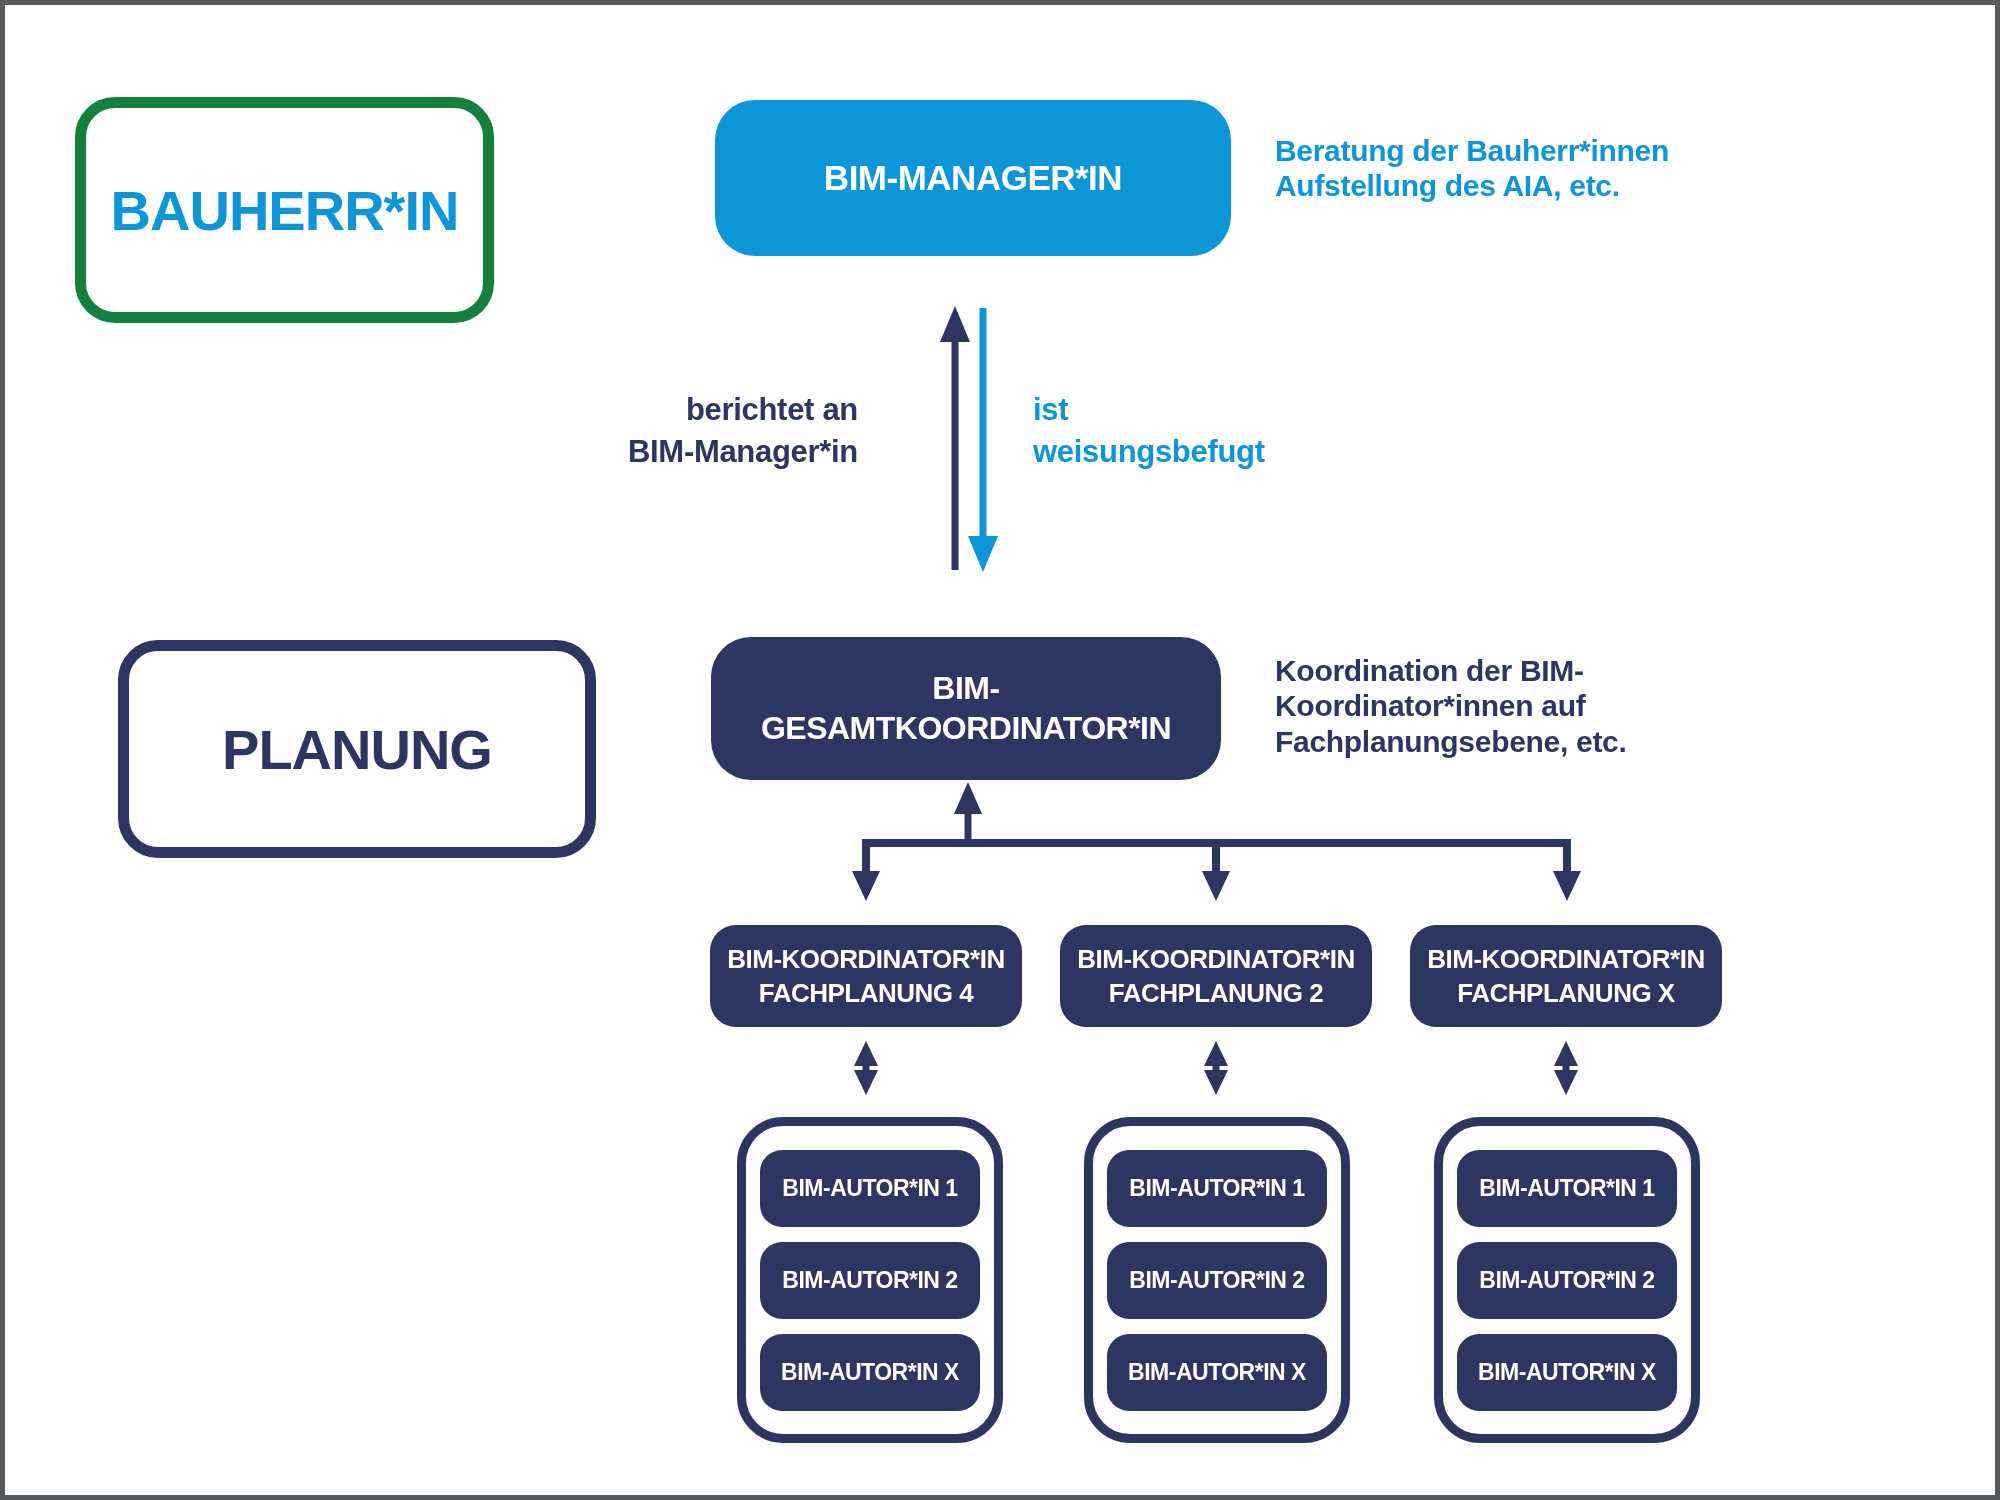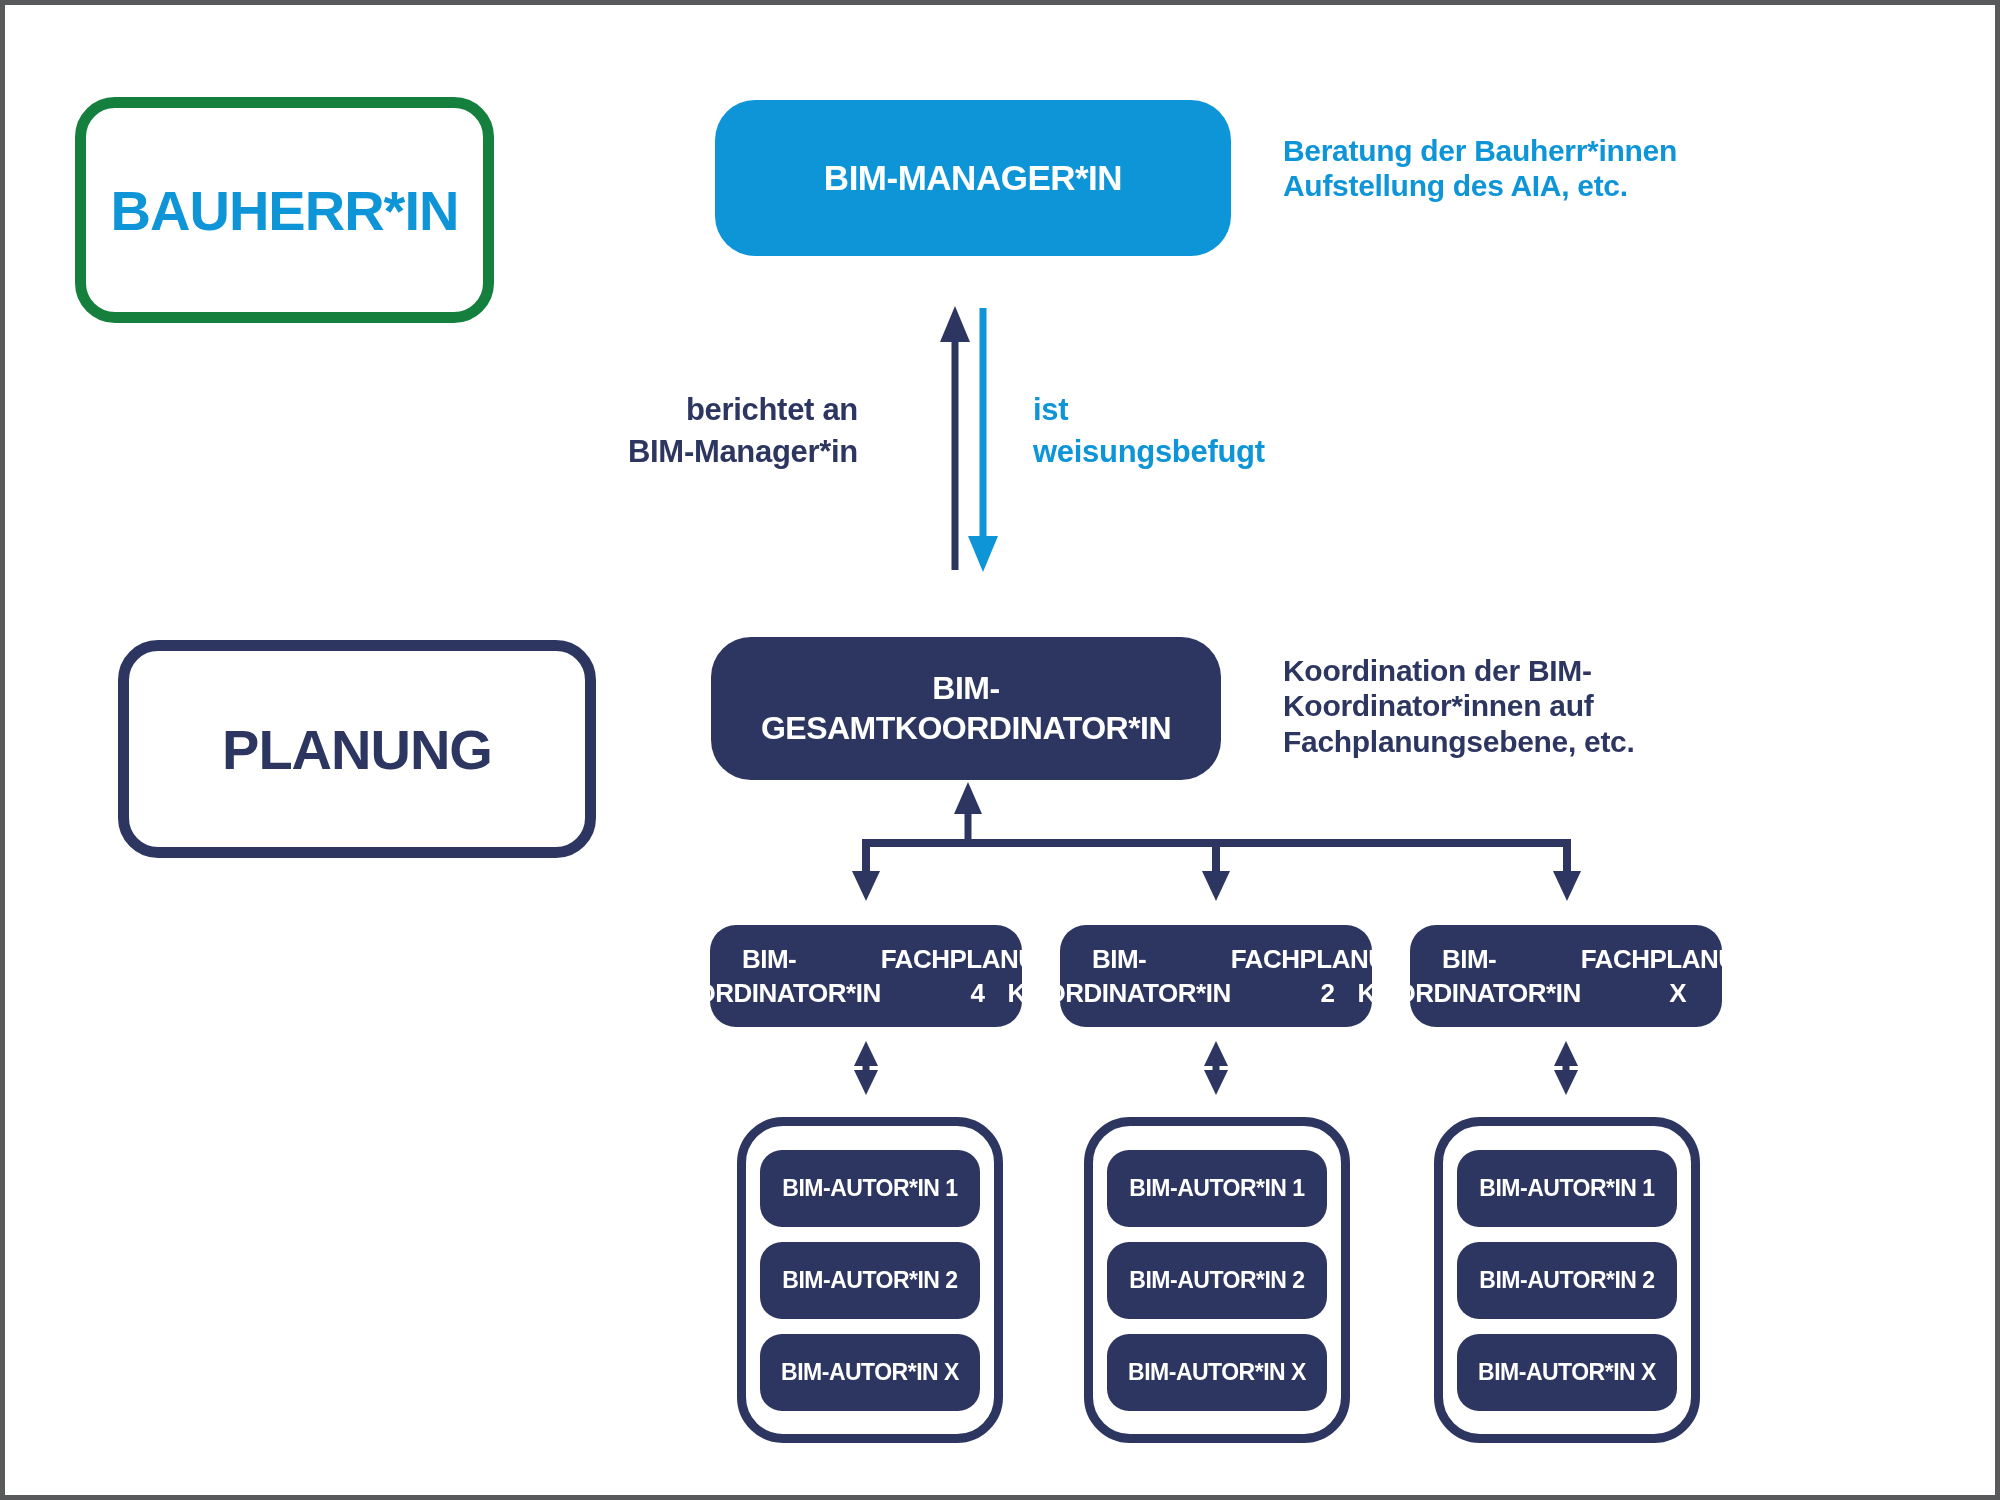--- a/index.html
+++ b/index.html
@@ -18,25 +18,25 @@
   .lane-planung{left:72px;top:635px;width:478px;height:218px;border:11px solid #2d3660;color:#2d3660;margin-left:41px;}
   
   .node{
     position:absolute;box-sizing:border-box;border-radius:40px;color:#ffffff;
     display:flex;flex-direction:column;align-items:center;justify-content:center;
     text-align:center;
   }
   .node-manager{left:710px;top:95px;width:516px;height:156px;background:#0e95d8;font-size:35px;letter-spacing:-0.5px;}
   .node-gesamt{left:706px;top:632px;width:510px;height:143px;background:#2d3660;font-size:32px;letter-spacing:-0.5px;line-height:1.22;}
   .node-koord{position:absolute;top:920px;width:312px;height:102px;background:#2d3660;border-radius:26px;color:#ffffff;
-    display:flex;flex-direction:row;align-items:center;justify-content:center;text-align:center;
+    display:flex;flex-direction:column;align-items:center;justify-content:center;text-align:center;
     font-size:26px;letter-spacing:-0.5px;line-height:1.32;}
   .koord-1{left:705px;} .koord-2{left:1055px;} .koord-3{left:1405px;}
   
-  .note{position:absolute;font-size:30px;letter-spacing:-0.3px;line-height:1.18;margin-left:8px;}
+  .note{position:absolute;font-size:30px;letter-spacing:-0.3px;line-height:1.18;}
   .note-manager{left:1270px;top:128px;color:#0e95d8;}
   .note-gesamt{left:1270px;top:648px;color:#2d3660;}
   .note span{display:block;}
   
   .arrow-label{position:absolute;font-size:31px;line-height:1.34;letter-spacing:-0.3px;}
   .label-report{left:488px;top:384px;width:365px;text-align:right;color:#2d3660;}
   .label-instruct{left:1028px;top:384px;color:#0e95d8;}
   .arrow-label span{display:block;}
   
   .author-group{

